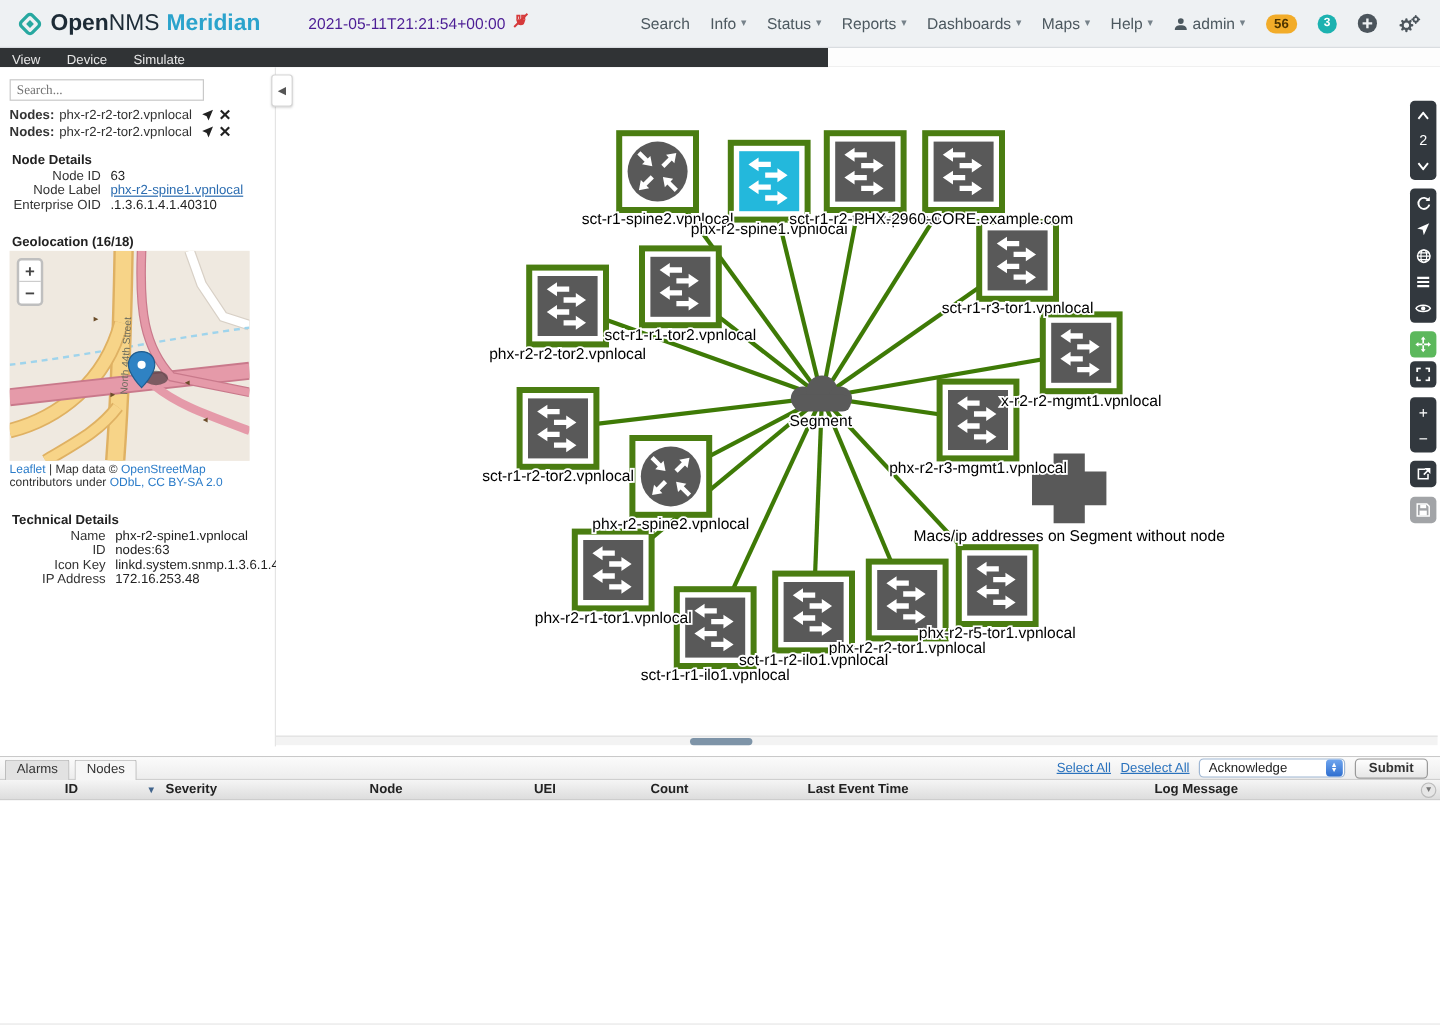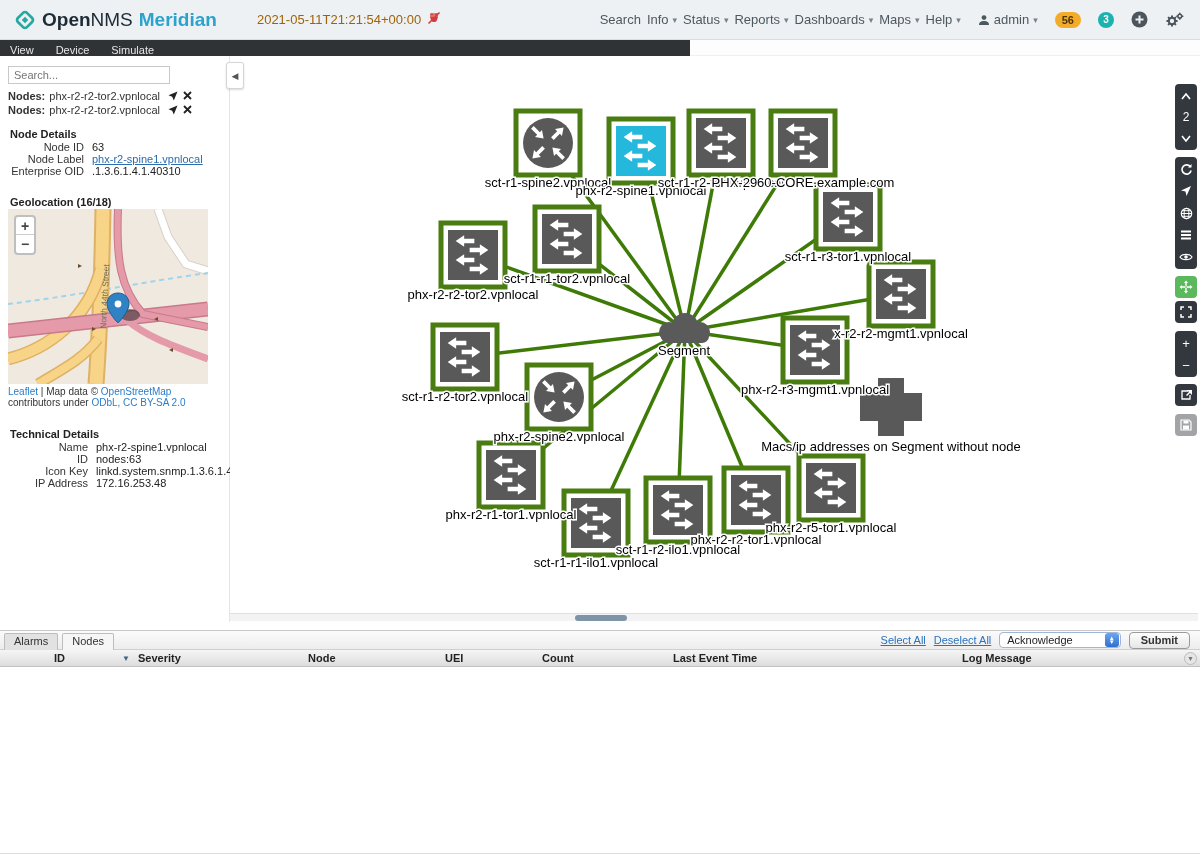--- a/index.html
+++ b/index.html
@@ -7,37 +7,37 @@
   body{font-family:"Liberation Sans","DejaVu Sans",sans-serif;}
   #page{position:relative;width:1200px;height:854px;overflow:hidden;background:#fff;}
 
   
   .navbar{position:absolute;left:0;top:0;width:1200px;height:40px;background:#eef1f3;border-bottom:1px solid #d9dde0;display:flex;align-items:center;}
   .brand{display:flex;align-items:center;margin-left:14px;}
   .brand-logo{width:22px;height:22px;margin-right:6px;}
   .brand-open{font-size:19px;font-weight:bold;color:#1d2b36;}
   .brand-nms{font-size:19px;color:#1d2b36;}
   .brand-meridian{font-size:19px;font-weight:bold;color:#2ba3cc;margin-left:6px;}
-  .nav-timestamp{font-size:13px;color:#a16207;margin-left:40px;}
+  .nav-timestamp{font-size:13px;color:#4c1d95;margin-left:40px;}
   .nav-noref{margin-left:6px;}
   .nav-right{margin-left:auto;display:flex;align-items:center;gap:17px;margin-right:16px;font-size:13px;color:#4c585f;}
   .nav-item{display:flex;align-items:center;gap:4px;cursor:pointer;white-space:nowrap;}
   .nav-caret{font-size:9px;color:#76828a;}
   .badge-pill{background:#f2ac29;color:#4d3400;font-size:11px;font-weight:bold;border-radius:9px;padding:2px 7px;}
   .badge-circle{background:#1cb2b0;color:#fff;font-size:10px;font-weight:bold;border-radius:50%;width:16px;height:16px;display:flex;align-items:center;justify-content:center;}
   .nav-icon{display:flex;align-items:center;}
 
   
   .menubar{position:absolute;left:0;top:40px;width:690px;height:16px;background:#303335;display:flex;align-items:flex-end;gap:22px;padding-left:10px;}
   .menubar-item{color:#e7e7e7;font-size:11px;cursor:pointer;}
   .menubar-rest{position:absolute;left:690px;top:40px;width:510px;height:16px;background:#fdfdfd;border-bottom:1px solid #f0f0f0;}
 
   
   .sidebar{position:absolute;left:0;top:56px;width:230px;height:566px;background:#fff;border-right:1px solid #e4e4e4;font-size:11px;color:#333;}
-  .search-input{position:absolute;left:8px;top:10px;width:162px;height:18px;border:1px solid #c9c9c9;font-size:11px;padding:0 5px;color:#333;font-family:Liberation Sans, sans-serif;}
+  .search-input{position:absolute;left:8px;top:10px;width:162px;height:18px;border:1px solid #c9c9c9;font-size:11px;padding:0 5px;color:#333;font-family:Liberation Serif, serif;}
   .focus-list{position:absolute;left:8px;top:33px;width:214px;}
   .focus-row{display:flex;align-items:center;gap:4px;height:13px;margin-bottom:1px;}
   .focus-prefix{font-weight:bold;}
   .focus-icons{display:flex;gap:5px;margin-left:4px;}
   .side-section-title{font-weight:bold;color:#222;}
   .nd-title{position:absolute;left:10px;top:72px;}
   .nd-rows{position:absolute;left:0;top:85px;width:225px;}
   .geo-title{position:absolute;left:10px;top:140px;}
   .tech-title{position:absolute;left:10px;top:372px;}
   .tech-rows{position:absolute;left:4px;top:385px;width:244px;}
@@ -106,21 +106,21 @@
     </div>
     <span class="nav-timestamp">2021-05-11T21:21:54+00:00</span>
     <span class="nav-noref">
       <svg width="14" height="14" viewBox="0 0 14 14">
         <path d="M4 6 L4 3 L6 3 L6 6 M8 6 L8 3 L10 3 L10 6" stroke="#d63a3a" stroke-width="1.4" fill="none"></path>
         <path d="M3 6 L11 6 L10 9 C9.5 10.5 8.5 11 7 11 C5.5 11 4.5 10.5 4 9 Z" fill="#d63a3a"></path>
         <line x1="1.5" y1="12.5" x2="12.5" y2="1.5" stroke="#d63a3a" stroke-width="1.6"></line>
       </svg>
     </span>
     <div class="nav-right">
-      <span id="nav-menu-items" style="display:flex;gap:6px;align-items:center;">
+      <span id="nav-menu-items" style="display:flex;gap:17px;align-items:center;">
           <span class="nav-item">Search</span>
           <span class="nav-item">Info<span class="nav-caret">▾</span></span>
           <span class="nav-item">Status<span class="nav-caret">▾</span></span>
           <span class="nav-item">Reports<span class="nav-caret">▾</span></span>
           <span class="nav-item">Dashboards<span class="nav-caret">▾</span></span>
           <span class="nav-item">Maps<span class="nav-caret">▾</span></span>
           <span class="nav-item">Help<span class="nav-caret">▾</span></span>
         </span>
       <span class="nav-item">
         <svg width="12" height="12" viewBox="0 0 12 12">

